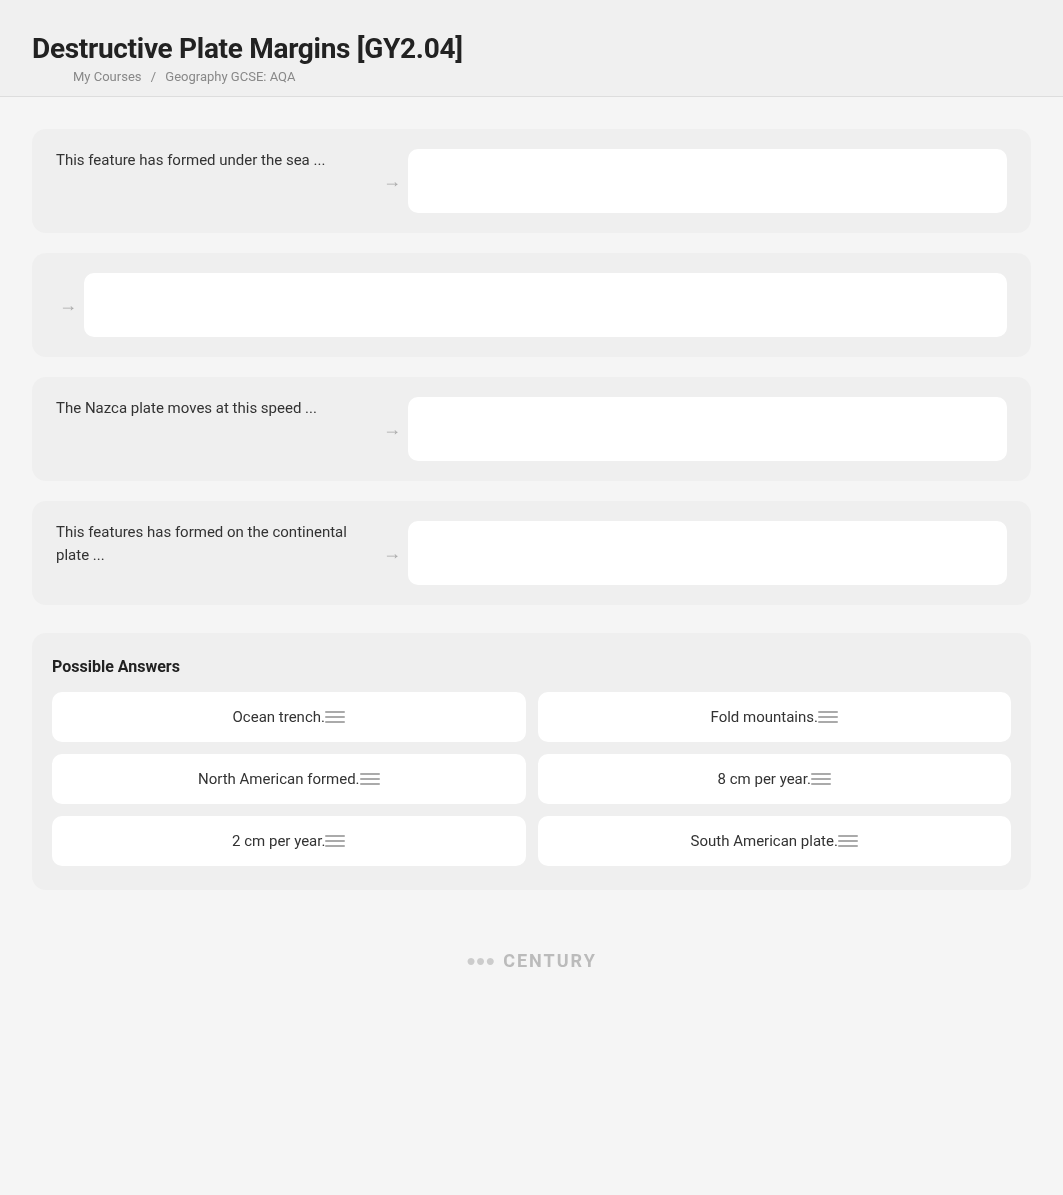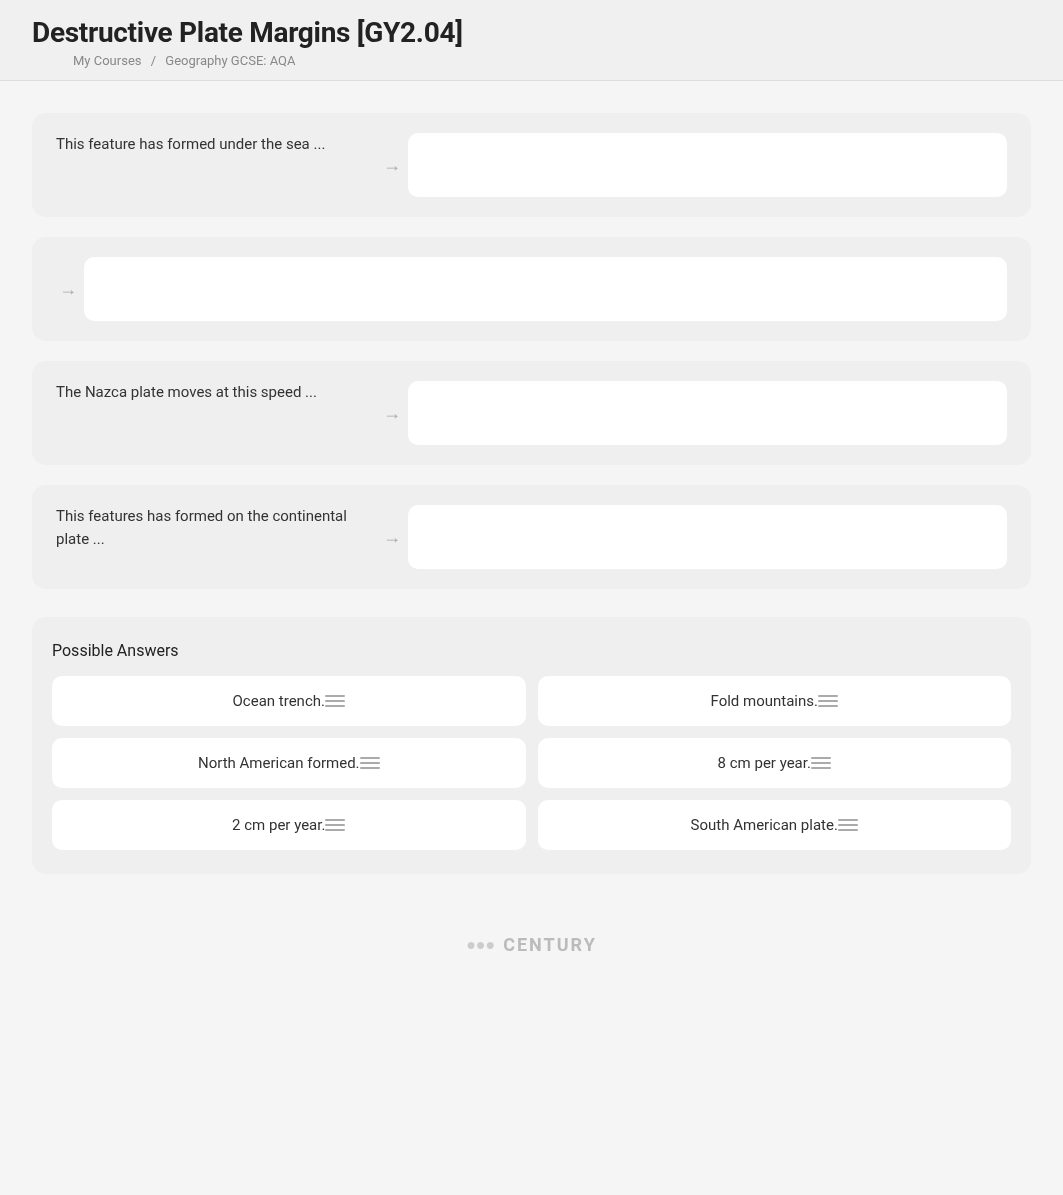--- a/index.html
+++ b/index.html
@@ -11,21 +11,21 @@
     body {
       font-family: -apple-system, BlinkMacSystemFont, 'Segoe UI', Roboto, sans-serif;
       background-color: #f5f5f5;
       color: #333;
       width: 1063px;
       min-height: 1195px;
     }
 
     .header {
       background-color: #f0f0f0;
-      padding: 16px 32px 12px 32px;
+      padding: 32px 32px 12px 32px;
       border-bottom: 1px solid #ddd;
     }
 
     .header-title {
       font-size: 28px;
       font-weight: 700;
       color: #222;
       letter-spacing: -0.3px;
     }
 
@@ -81,21 +81,21 @@
 
     .possible-answers-section {
       background-color: #efefef;
       border-radius: 14px;
       padding: 24px 20px;
       margin-top: 8px;
     }
 
     .possible-answers-title {
       font-size: 16px;
-      font-weight: 400;
+      font-weight: 700;
       color: #222;
       margin-bottom: 16px;
     }
 
     .answers-grid {
       display: grid;
       grid-template-columns: 1fr 1fr;
       gap: 12px;
     }
 

